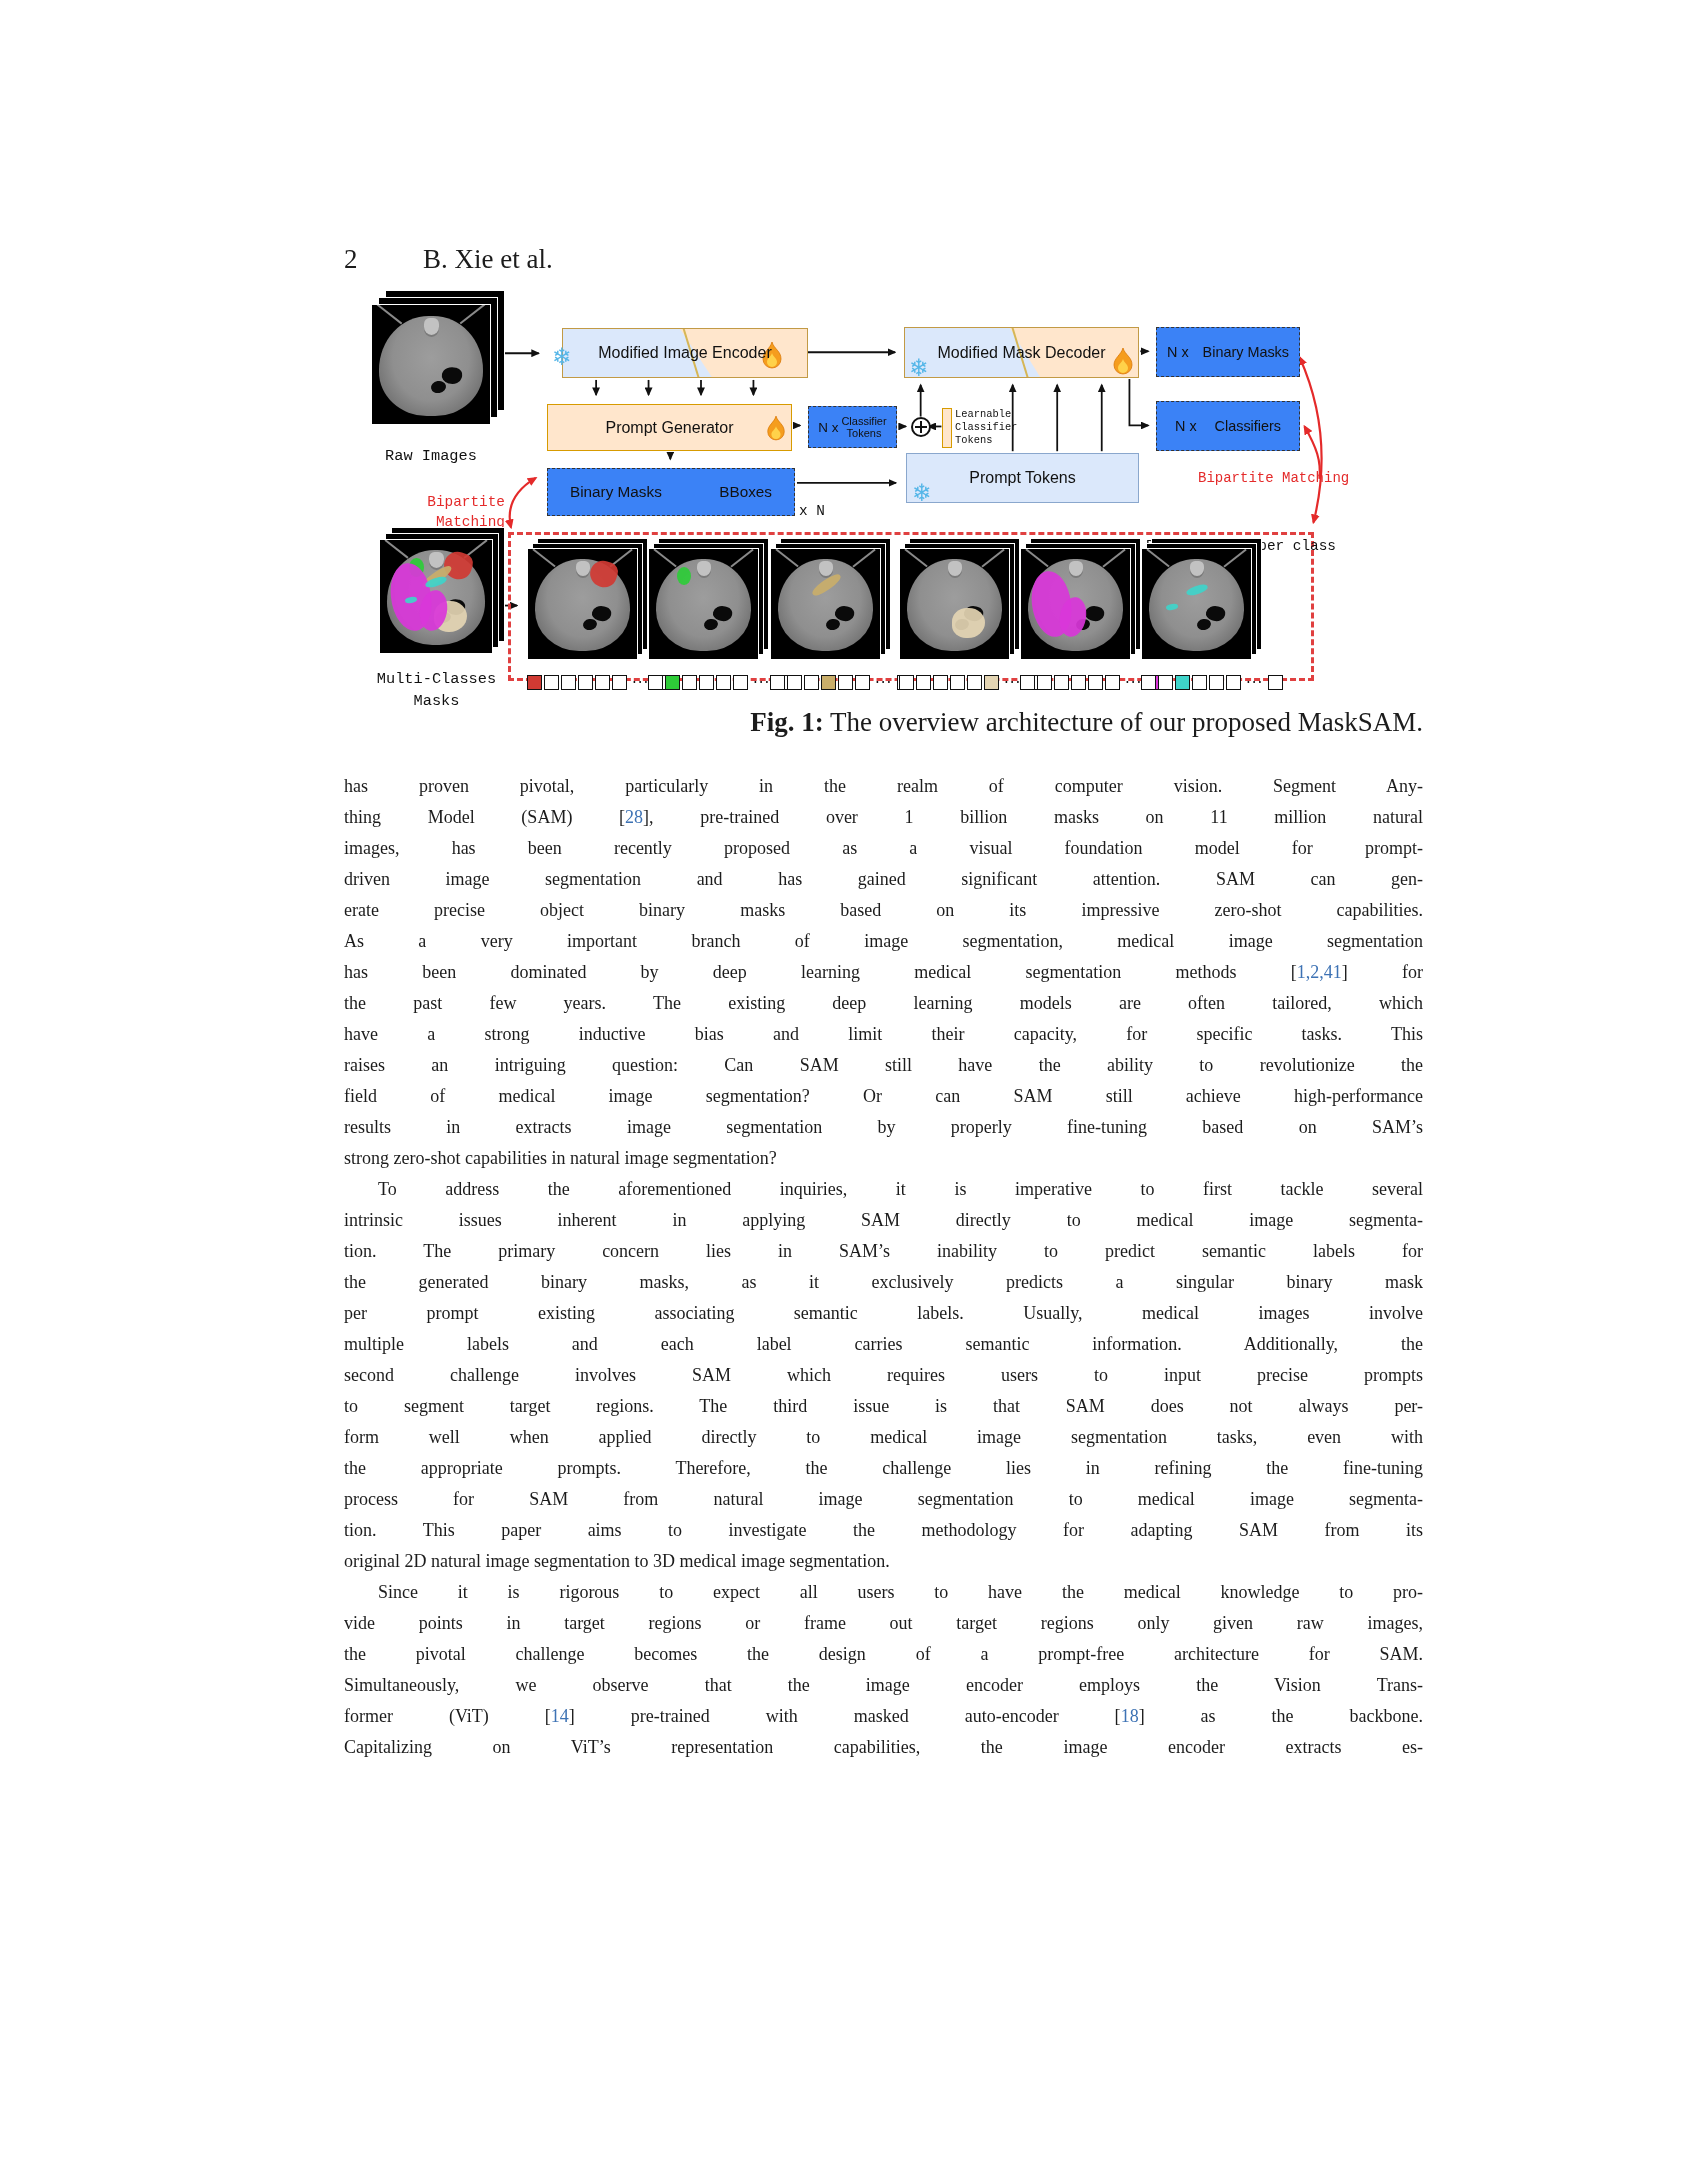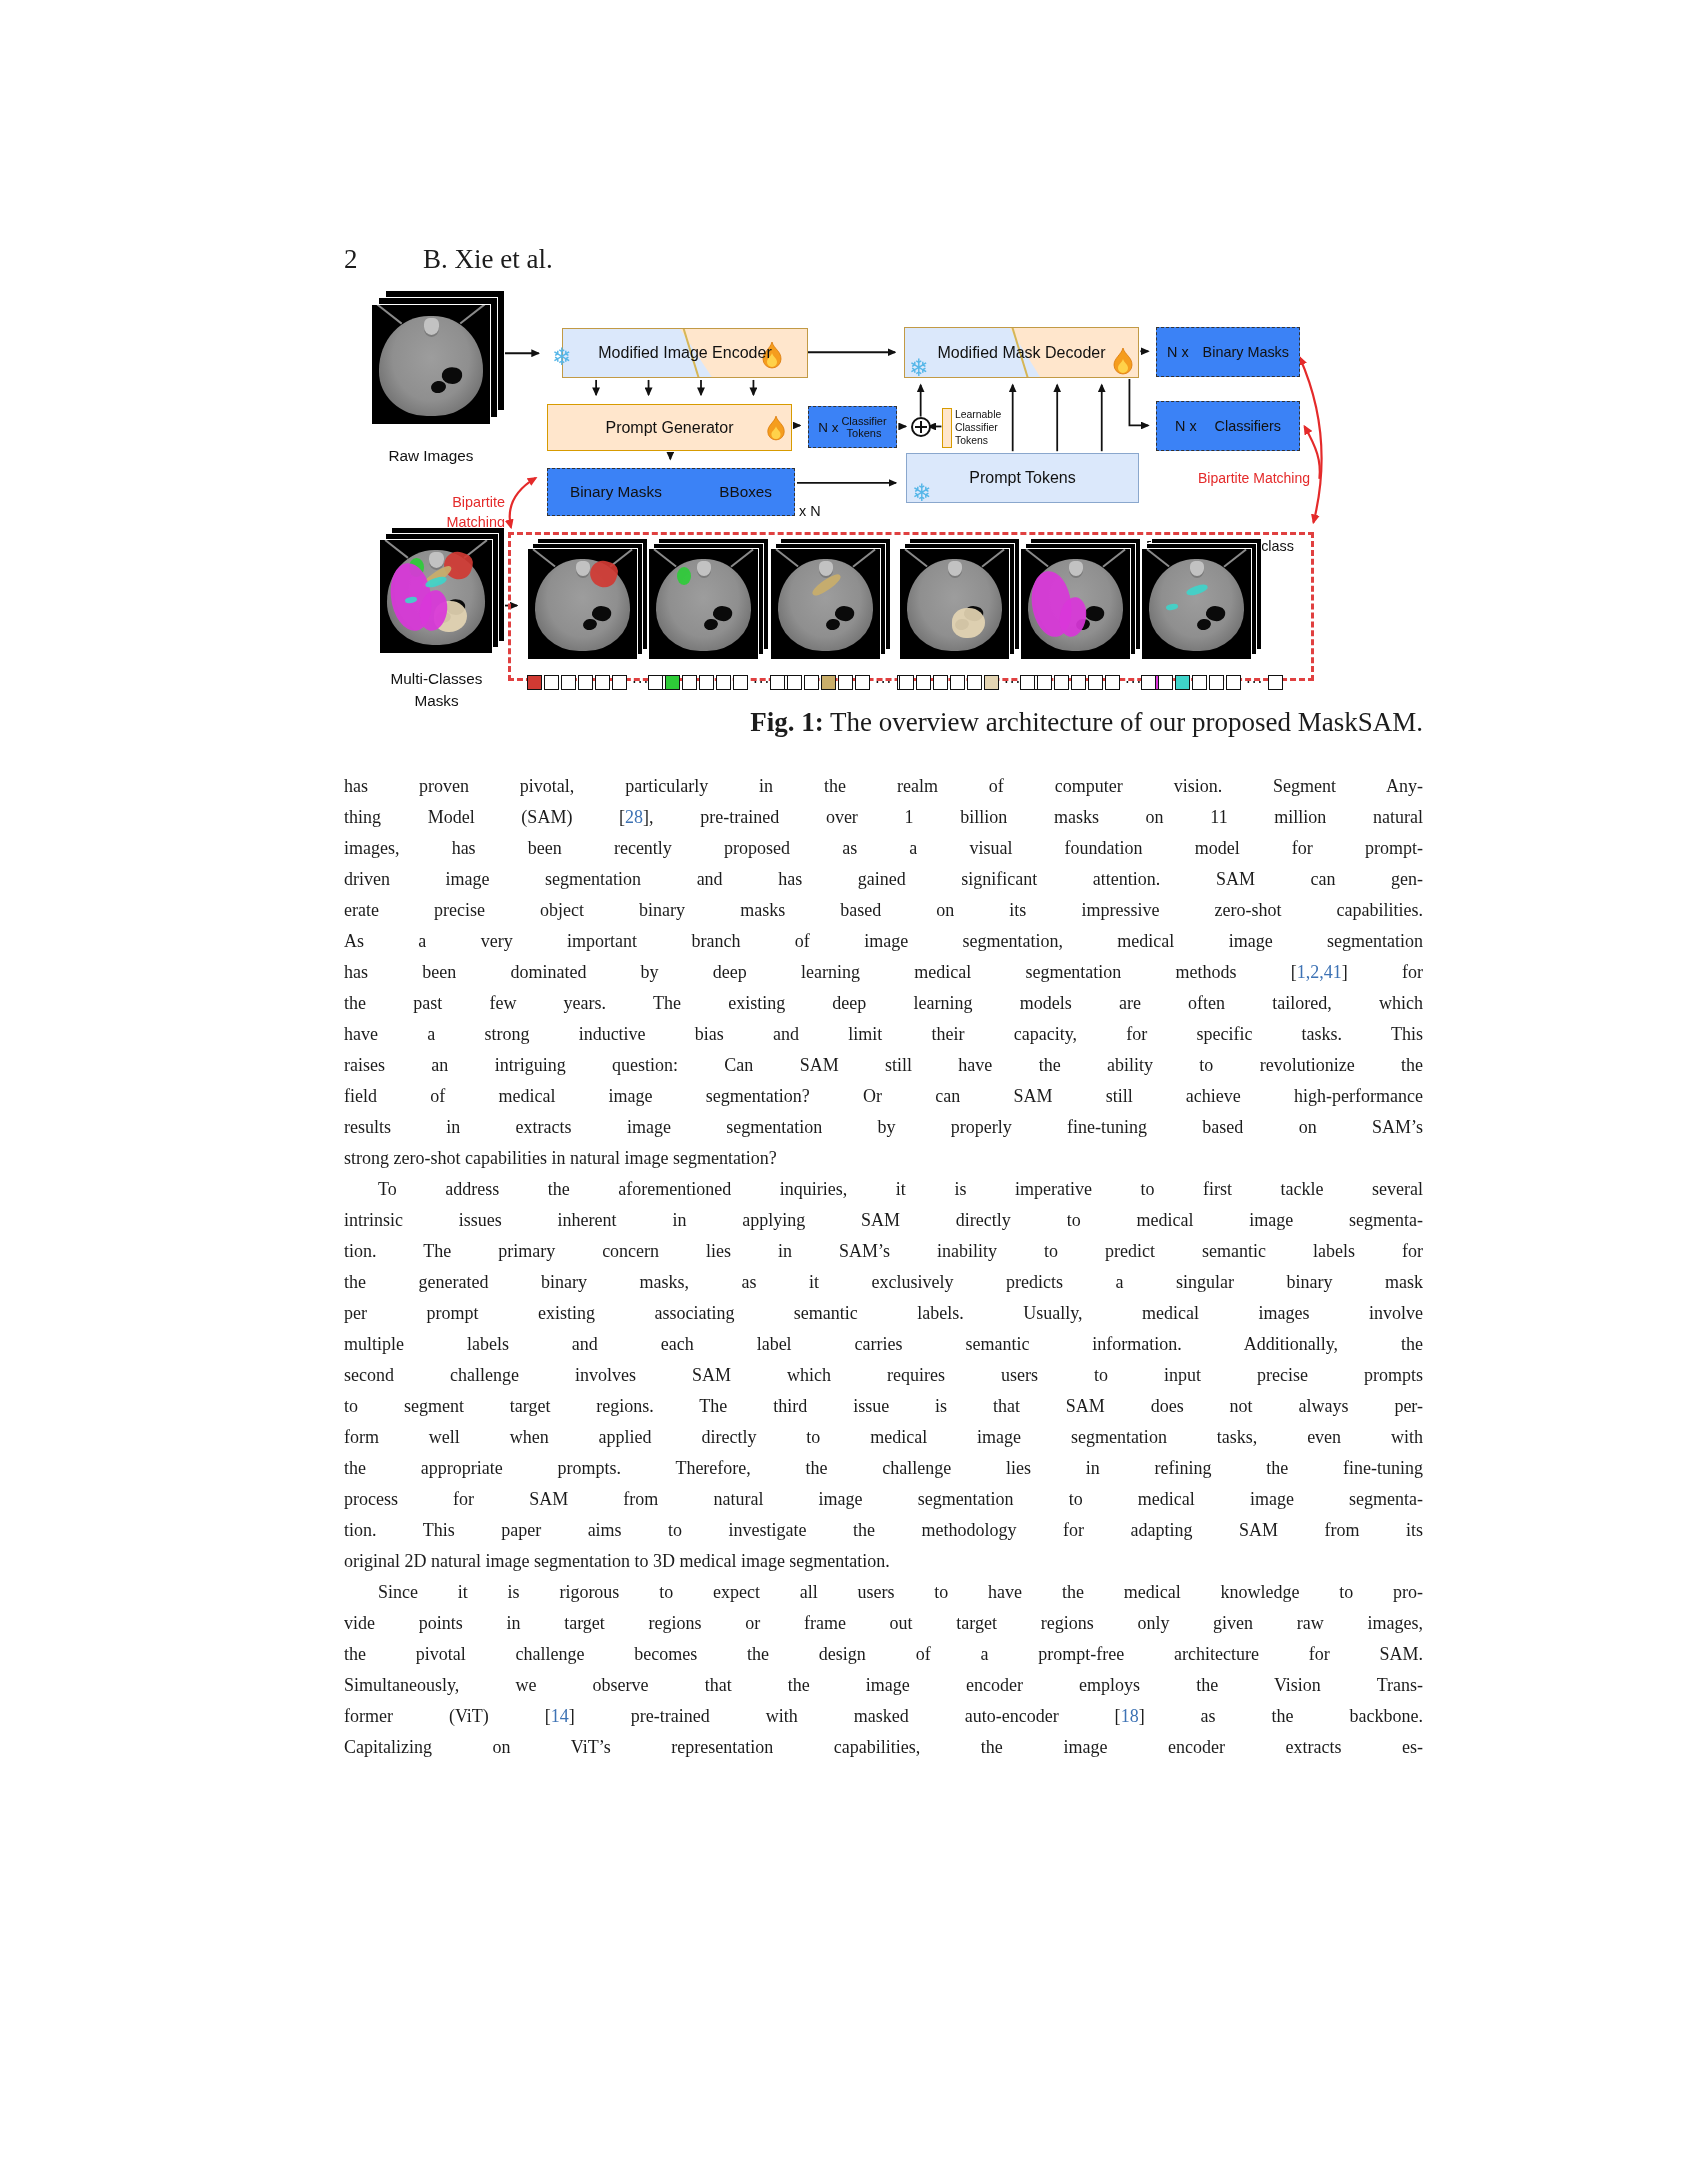--- a/index.html
+++ b/index.html
@@ -16,21 +16,21 @@
   svg.wires{position:absolute;left:0;top:0;pointer-events:none;}
 
   .blk{position:absolute;font-family:"Liberation Sans","DejaVu Sans",sans-serif;
        display:flex;align-items:center;justify-content:center;font-size:16px;color:#111;}
   .split{border:1px solid #c29a45;background:#dbe8fb;overflow:hidden;}
   .split .orange-part{position:absolute;inset:0;background:#ffe6cc;}
   .split .divider{position:absolute;top:-10%;height:120%;width:2px;background:#d6b656;}
   .blue{background:#dbe8fb;border:1px solid #8aa7cd;}
   .orange{background:#ffe6cc;border:1px solid #d79b00;}
   .dashedbox{background:#3b82f6;border:1.7px dashed #333;}
-  .lbl{position:absolute;font-family:Liberation Sans, sans-serif;color:#111;}
+  .lbl{position:absolute;font-family:Liberation Mono, monospace;color:#111;}
   .red-text{color:#e42a2a;}
   .snow{position:absolute;color:#55b6e8;font-family:"DejaVu Sans",sans-serif;}
   .flame{position:absolute;}
 
   .oplus{position:absolute;width:20px;height:20px;border:2px solid #111;border-radius:50%;background:#fff;}
   .oplus:before,.oplus:after{content:"";position:absolute;background:#111;}
   .oplus:before{left:50%;top:2px;bottom:2px;width:2px;margin-left:-1px;}
   .oplus:after{top:50%;left:2px;right:2px;height:2px;margin-top:-1px;}
 
   .bigdash{position:absolute;border:3px dashed #e04040;}

